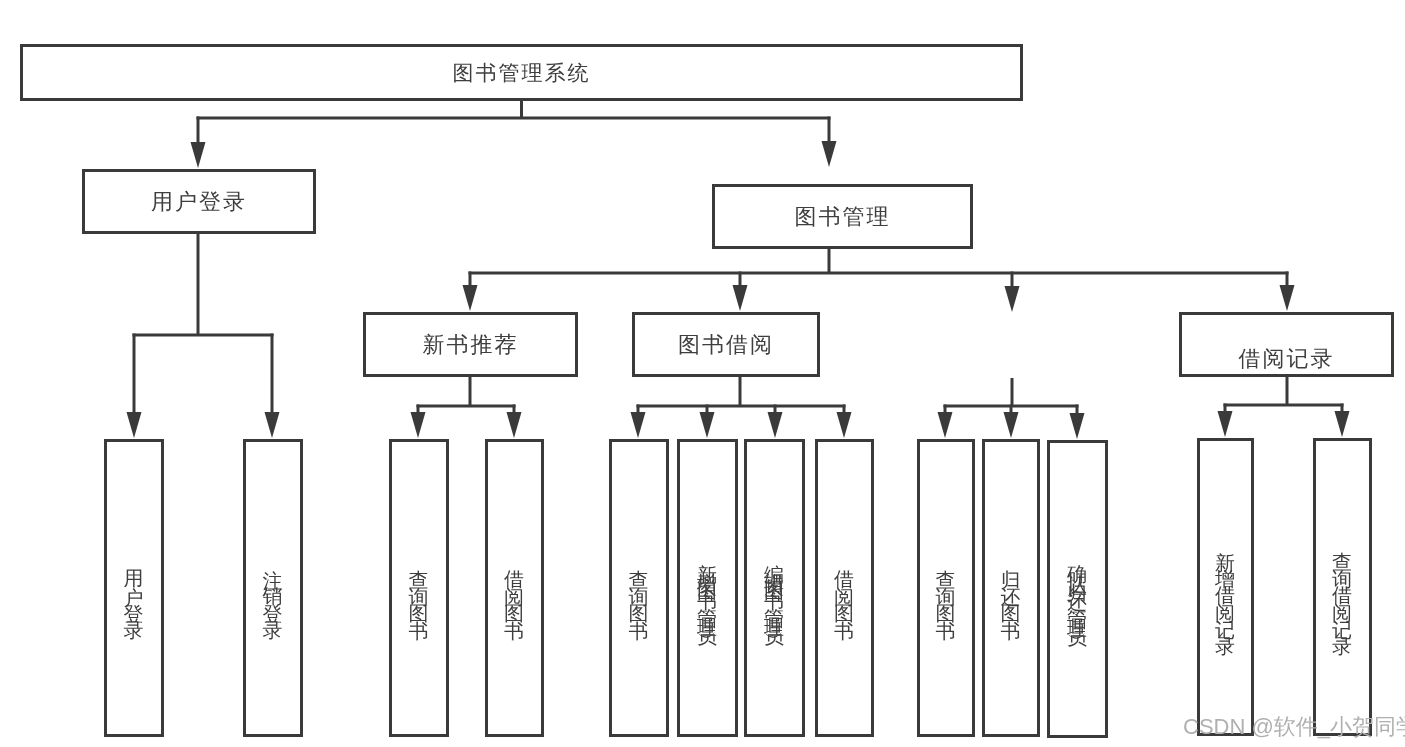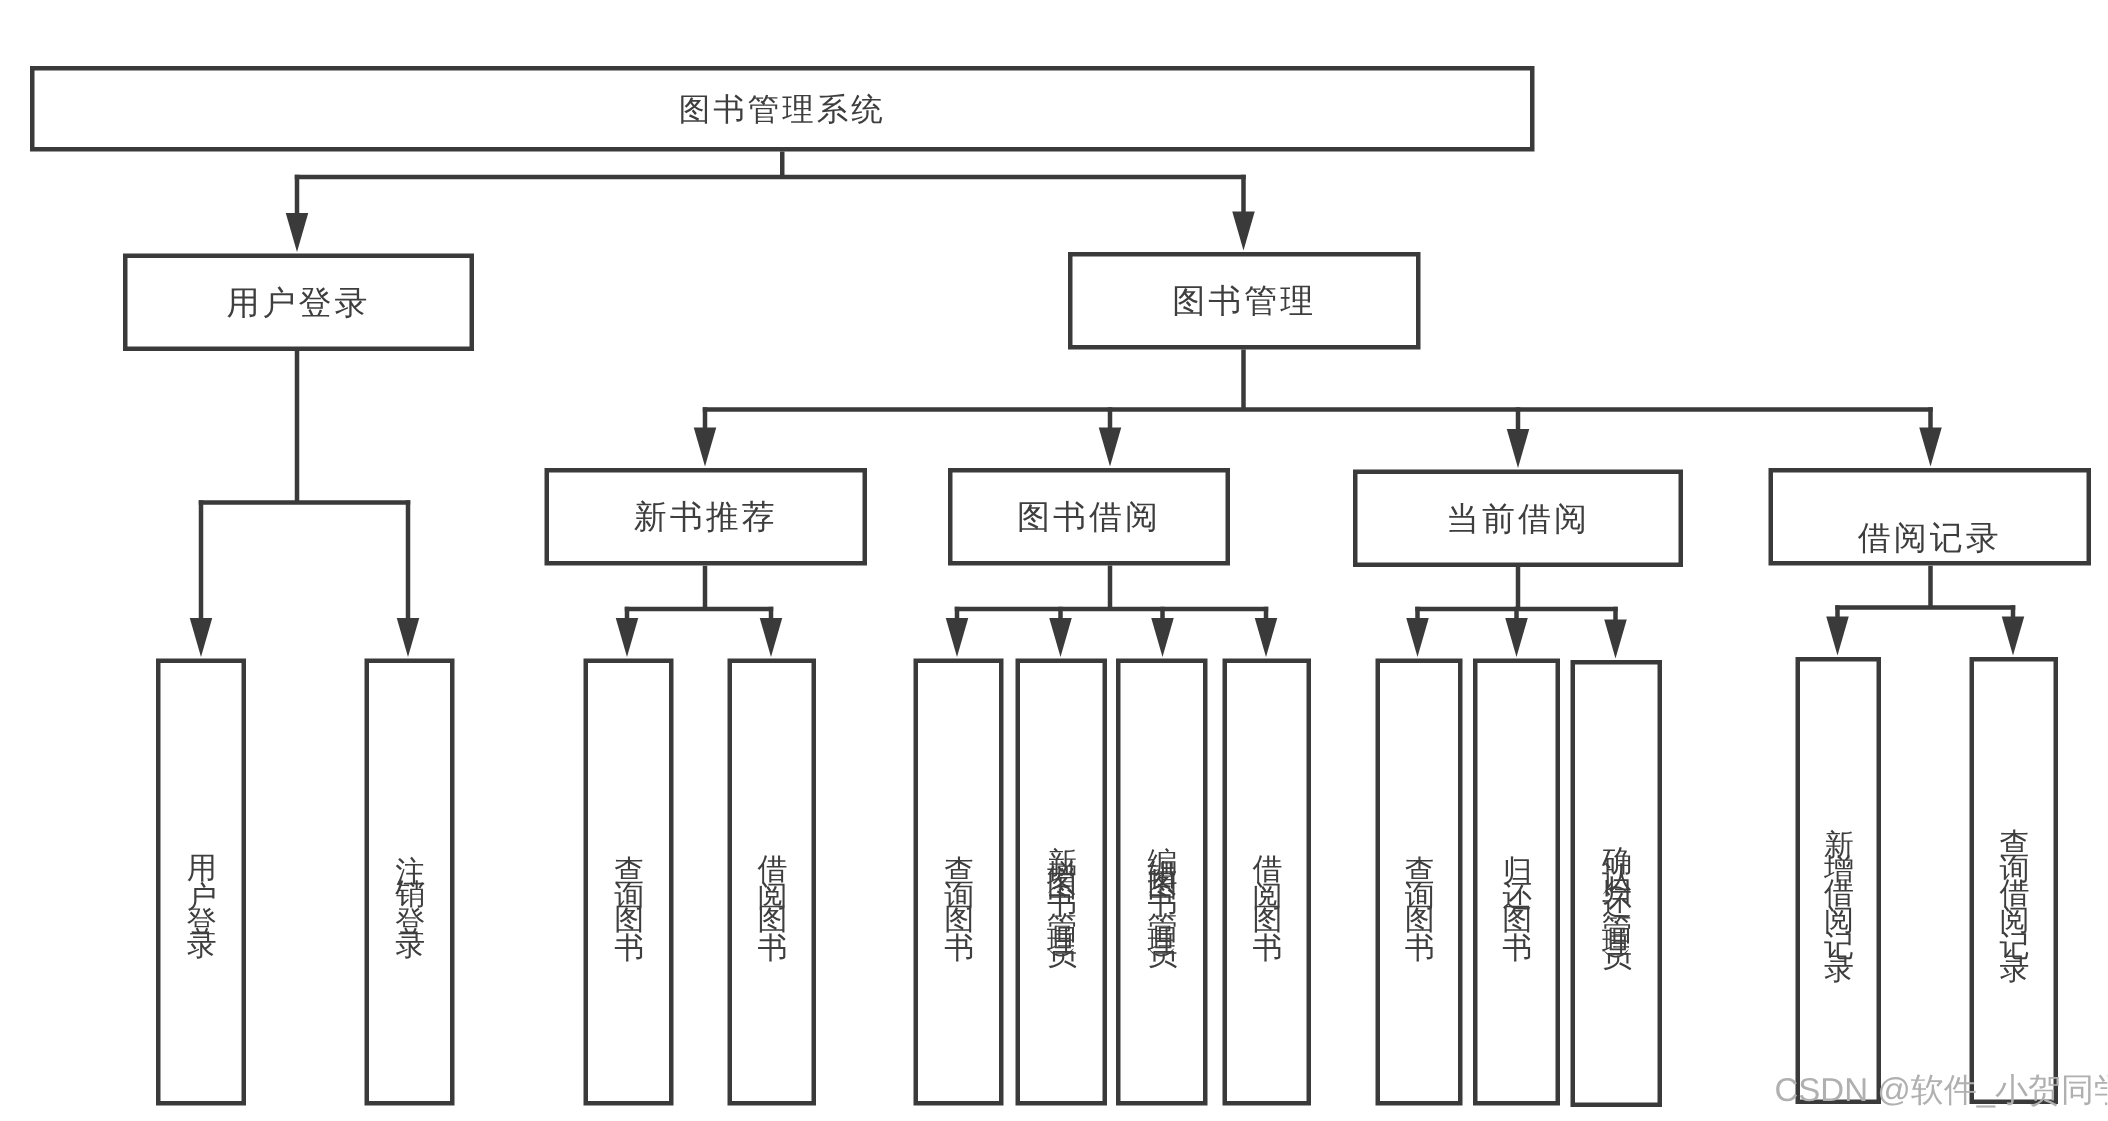--- a/index.html
+++ b/index.html
@@ -125,32 +125,29 @@
     <polygon points="1342,437 1334.5,411 1349.5,411"></polygon>
   </svg>
 
   <div class="node root" style="left:20px;top:13px;width:1003px;height:57px;margin-top:31px;">
     <span class="hlabel">图书管理系统</span>
   </div>
 
   <div class="node" style="left:82px;top:169px;width:234px;height:65px;">
     <span class="hlabel">用户登录</span>
   </div>
-  <div class="node" style="left:712px;top:168px;width:235px;height:65px;">
+  <div class="node" style="left:712px;top:184px;width:261px;height:65px;">
     <span class="hlabel">图书管理</span>
   </div>
 
   <div class="node" style="left:363px;top:312px;width:215px;height:65px;">
     <span class="hlabel">新书推荐</span>
   </div>
   <div class="node" style="left:632px;top:312px;width:188px;height:65px;">
     <span class="hlabel">图书借阅</span>
-  </div>
-  <div class="node" style="left:902px;top:313px;width:220px;height:65px;">
-    <span class="hlabel">当前借阅</span>
   </div>
   <div class="node" style="left:1179px;top:312px;width:215px;height:65px;align-items:flex-end;">
     <span class="hlabel">借阅记录</span>
   </div>
 
   <div class="node leaf" style="left:104px;top:439px;width:60px;height:298px;">
     <span class="leaf-label">用户登录</span>
   </div>
   <div class="node leaf" style="left:243px;top:439px;width:60px;height:298px;">
     <span class="leaf-label">注销登录</span>

